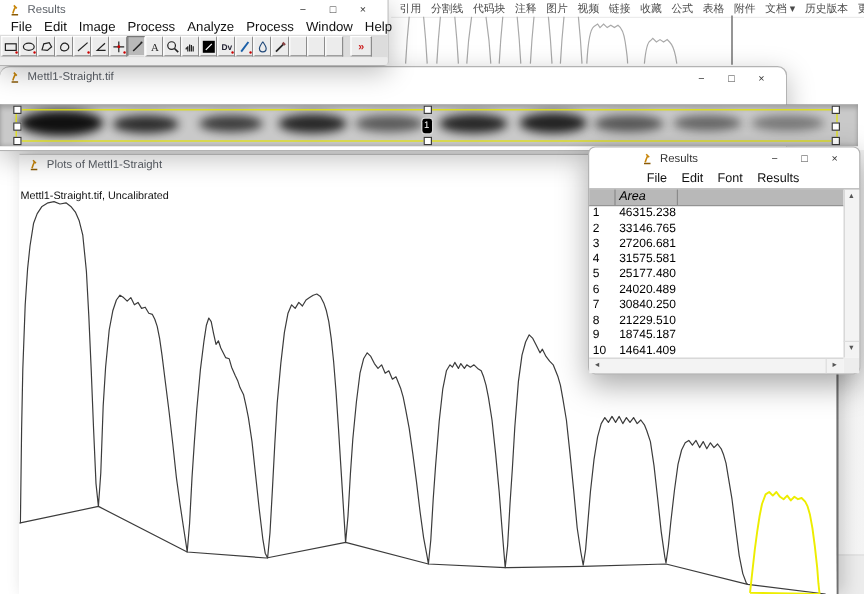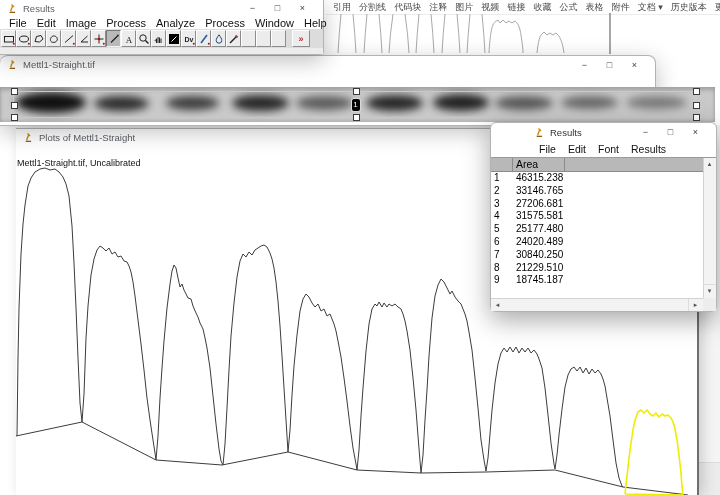--- a/index.html
+++ b/index.html
@@ -60,21 +60,21 @@
   
   .results-win{left:490px;top:122px;width:227px;height:190px;border-radius:6px;box-shadow:0 8px 26px rgba(0,0,0,.35);padding-left:36px;}
   .results-win .titlebar{height:18px;}
   .results-win .wtitle{color:#333;}
   .r-menubar{display:flex;align-items:center;height:16px;font-size:10.5px;color:#111;padding-left:6px;}
   .r-menu{padding:0 6px;}
   .rtable{position:absolute;left:0;top:34px;right:0;bottom:0;border-top:1px solid #9a9a9a;}
   .rheader{position:absolute;left:0;top:0;right:13px;height:14px;display:flex;background:#b8b8b8;
     border-bottom:1px solid #8a8a8a;font-size:10.5px;color:#000;box-sizing:border-box;}
   .rh{border-right:1px solid #8a8a8a;padding-left:3px;line-height:13px;box-sizing:border-box;overflow:hidden;}
-  .rh0{width:22px;} .rh1{width:52px;} .rh2{flex:1;border-right:none;}
+  .rh0{width:22px;} .rh1{width:52px;font-style:italic;} .rh2{flex:1;border-right:none;}
   .rbody{position:absolute;left:0;top:14px;right:13px;bottom:13px;background:#fff;overflow:hidden;font-size:10px;color:#000;}
   .rrow{display:flex;height:12.8px;line-height:12.8px;}
   .ridx{width:22px;padding-left:3px;box-sizing:border-box;}
   .rval{padding-left:3px;}
   .vscroll{position:absolute;right:0;top:0;width:13px;bottom:13px;background:#f3f3f3;border-left:1px solid #d2d2d2;box-sizing:border-box;}
   .hscroll{position:absolute;left:0;right:13px;bottom:0;height:13px;background:#f3f3f3;border-top:1px solid #d2d2d2;box-sizing:border-box;}
   .scroll-corner{position:absolute;right:0;bottom:0;width:13px;height:13px;background:#ededed;}
   .sarr{position:absolute;font-size:7px;color:#555;width:13px;height:12px;line-height:12px;text-align:center;}
   .sa-up{top:0;right:0;} .sa-dn{bottom:1px;right:0;border-top:1px solid #ddd;}
   .sa-lf{left:0;bottom:0;} .sa-rt{right:1px;bottom:0;border-left:1px solid #ddd;}
@@ -376,20 +376,24 @@
             <span class="rval">30840.250</span>
           </div>
           <div class="rrow">
             <span class="ridx">8</span>
             <span class="rval">21229.510</span>
           </div>
           <div class="rrow">
             <span class="ridx">9</span>
             <span class="rval">18745.187</span>
           </div>
+          <div class="rrow">
+            <span class="ridx">10</span>
+            <span class="rval">14641.409</span>
+          </div>
         </div>
       <div class="vscroll">
         <span class="sarr sa-up">▴</span>
         <span class="sarr sa-dn">▾</span>
       </div>
       <div class="hscroll">
         <span class="sarr sa-lf">◂</span>
         <span class="sarr sa-rt">▸</span>
       </div>
       <div class="scroll-corner"></div>

